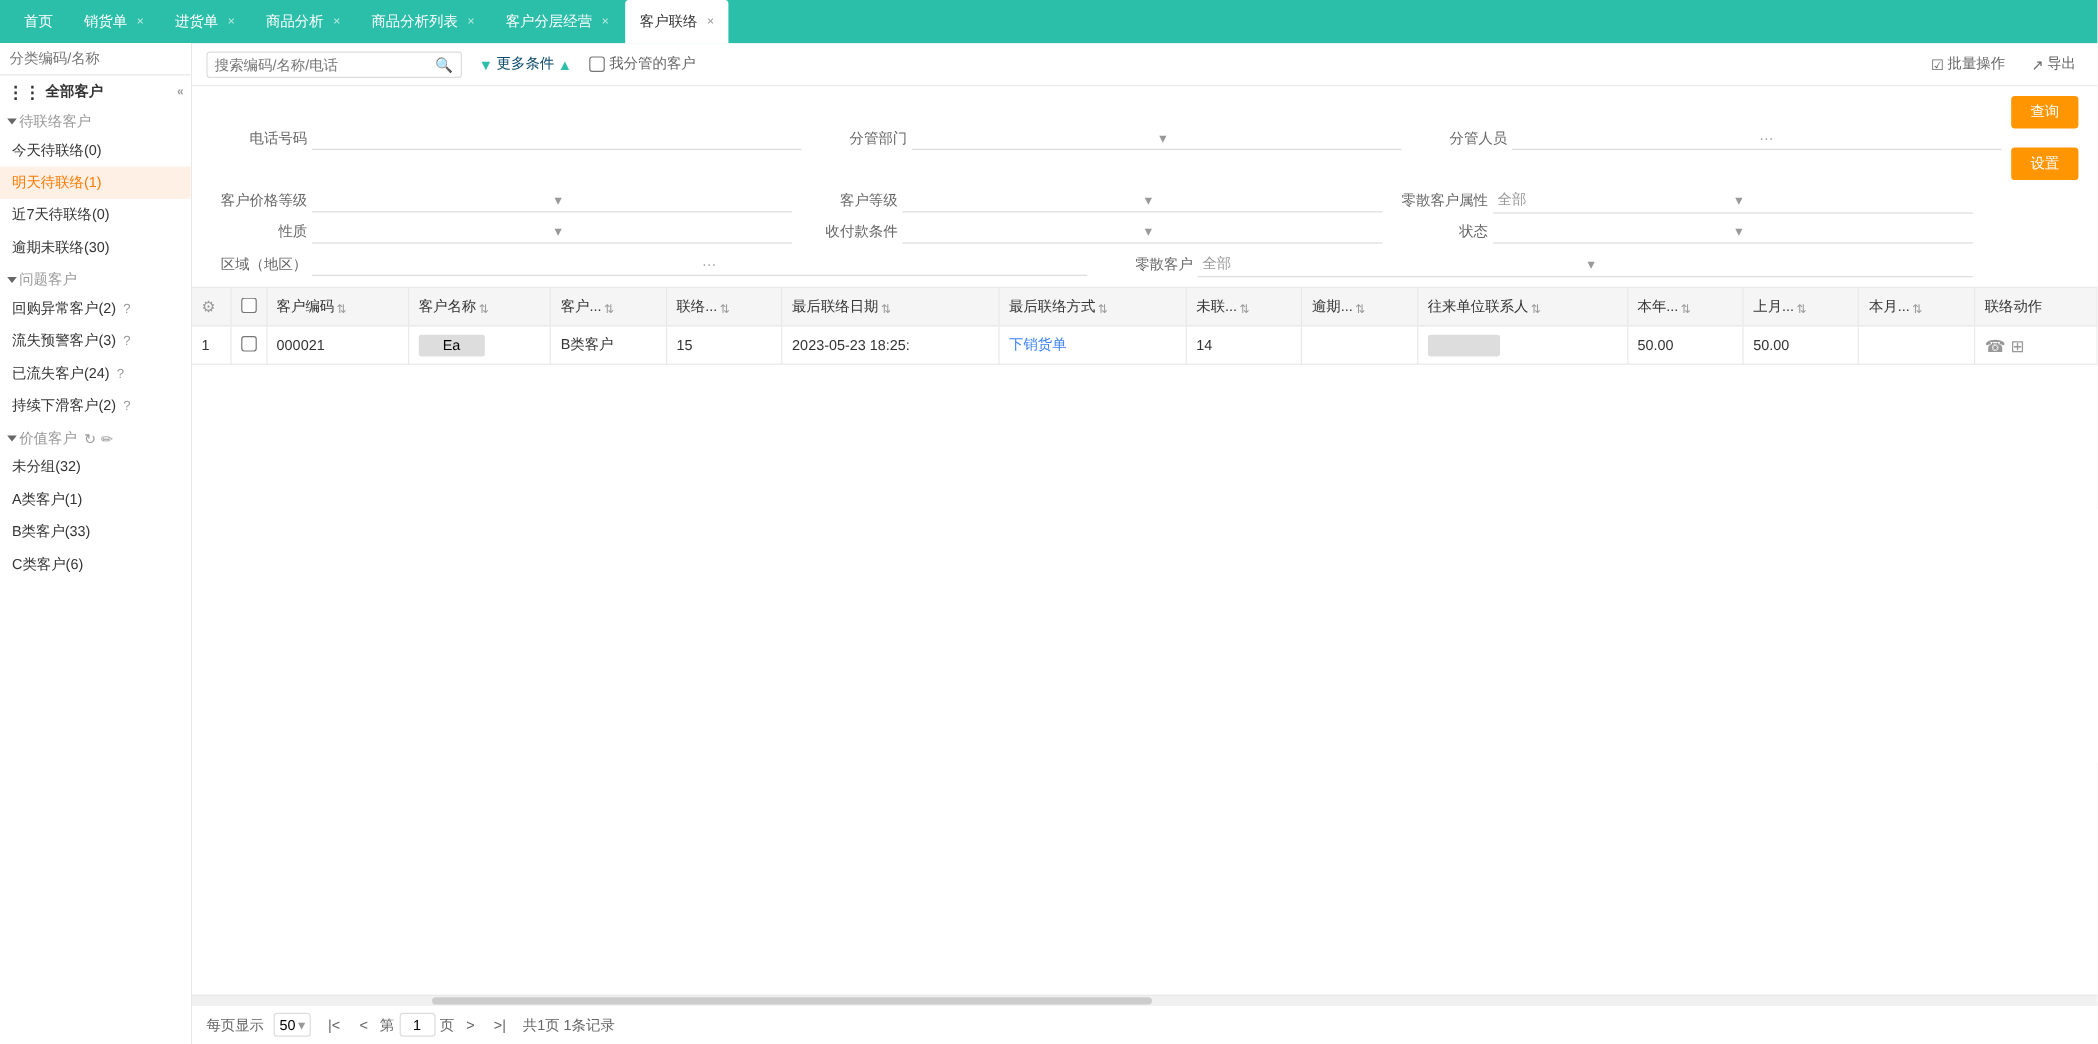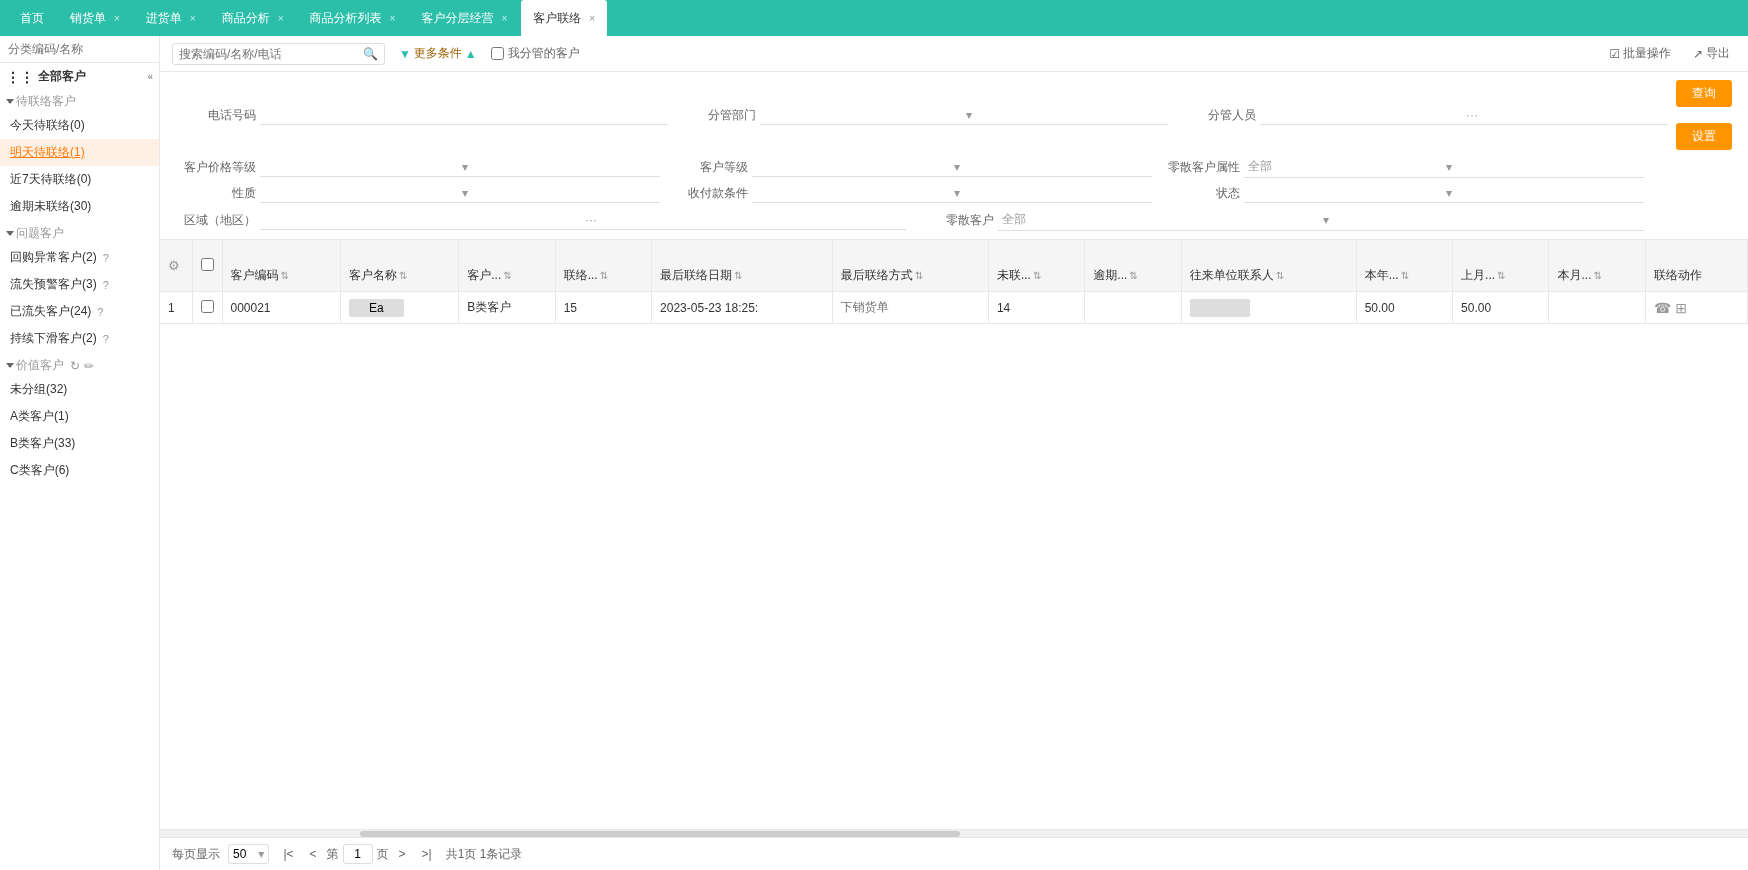--- a/index.html
+++ b/index.html
@@ -57,21 +57,21 @@
       color: #999;
     }
     .sidebar-item {
       padding: 5px 10px;
       cursor: pointer;
       color: #333;
       display: flex;
       align-items: center;
       gap: 4px;
     }
-    .sidebar-item.active { background: #fff0e6; color: #ff7a00; text-decoration: underline; }
+    .sidebar-item.active { background: #fff0e6; color: #ff7a00; }
     .sidebar-group-header {
       padding: 5px 6px 3px 6px;
       color: #333;
       font-weight: bold;
       display: flex;
       align-items: center;
       justify-content: space-between;
       gap: 4px;
     }
     .sidebar-group-label { display: flex; align-items: center; gap: 4px; }
@@ -243,42 +243,42 @@
       border-right: 1px solid #e8e8e8;
       white-space: nowrap;
     }
     td {
       padding: 7px 8px;
       border-bottom: 1px solid #e8e8e8;
       border-right: 1px solid #e8e8e8;
       color: #333;
       white-space: nowrap;
     }
-    td a { color: #737373; text-decoration: none; }
-    .th-sort { display: flex; align-items: center; gap: 2px; margin-top: 20px; }
+    td a { color: #3b82f6; text-decoration: none; }
+    .th-sort { display: flex; align-items: flex-end; gap: 2px; }
     .sort-icon { color: #999; font-size: 10px; }
     
     
     .footer {
       display: flex;
       align-items: center;
       justify-content: flex-start;
       padding: 6px 12px;
       background: #fff;
       border-top: 1px solid #e8e8e8;
       gap: 8px;
     }
     .footer-text { color: #666; }
     .page-size-select {
       border: 1px solid #ddd;
       border-radius: 3px;
       padding: 2px 4px;
       display: flex;
       align-items: center;
-      gap: 12px;
+      gap: 2px;
       cursor: pointer;
     }
     .page-nav { display: flex; align-items: center; gap: 4px; }
     .page-btn {
       padding: 2px 6px;
       cursor: pointer;
       color: #666;
       border: none;
       background: none;
     }
@@ -427,21 +427,21 @@
 
   <div class="content-area">
 
     <div class="toolbar">
       <div class="search-box">
         <input type="text" placeholder="搜索编码/名称/电话" style="">
         <span style="color:#2bbfaa; cursor:pointer;">🔍</span>
       </div>
       <div class="filter-btn">
         <span style="color:#2bbfaa;">▼</span>
-        <span style="color:#a16207;">更多条件</span>
+        <span style="color:#0c4a6e;">更多条件</span>
         <span style="color:#2bbfaa;">▲</span>
       </div>
       <div class="checkbox-label">
         <input type="checkbox" style="">
         <span>我分管的客户</span>
       </div>
       <div class="toolbar-right">
         <div class="toolbar-btn">
           <span>☑</span>
           <span>批量操作</span>

